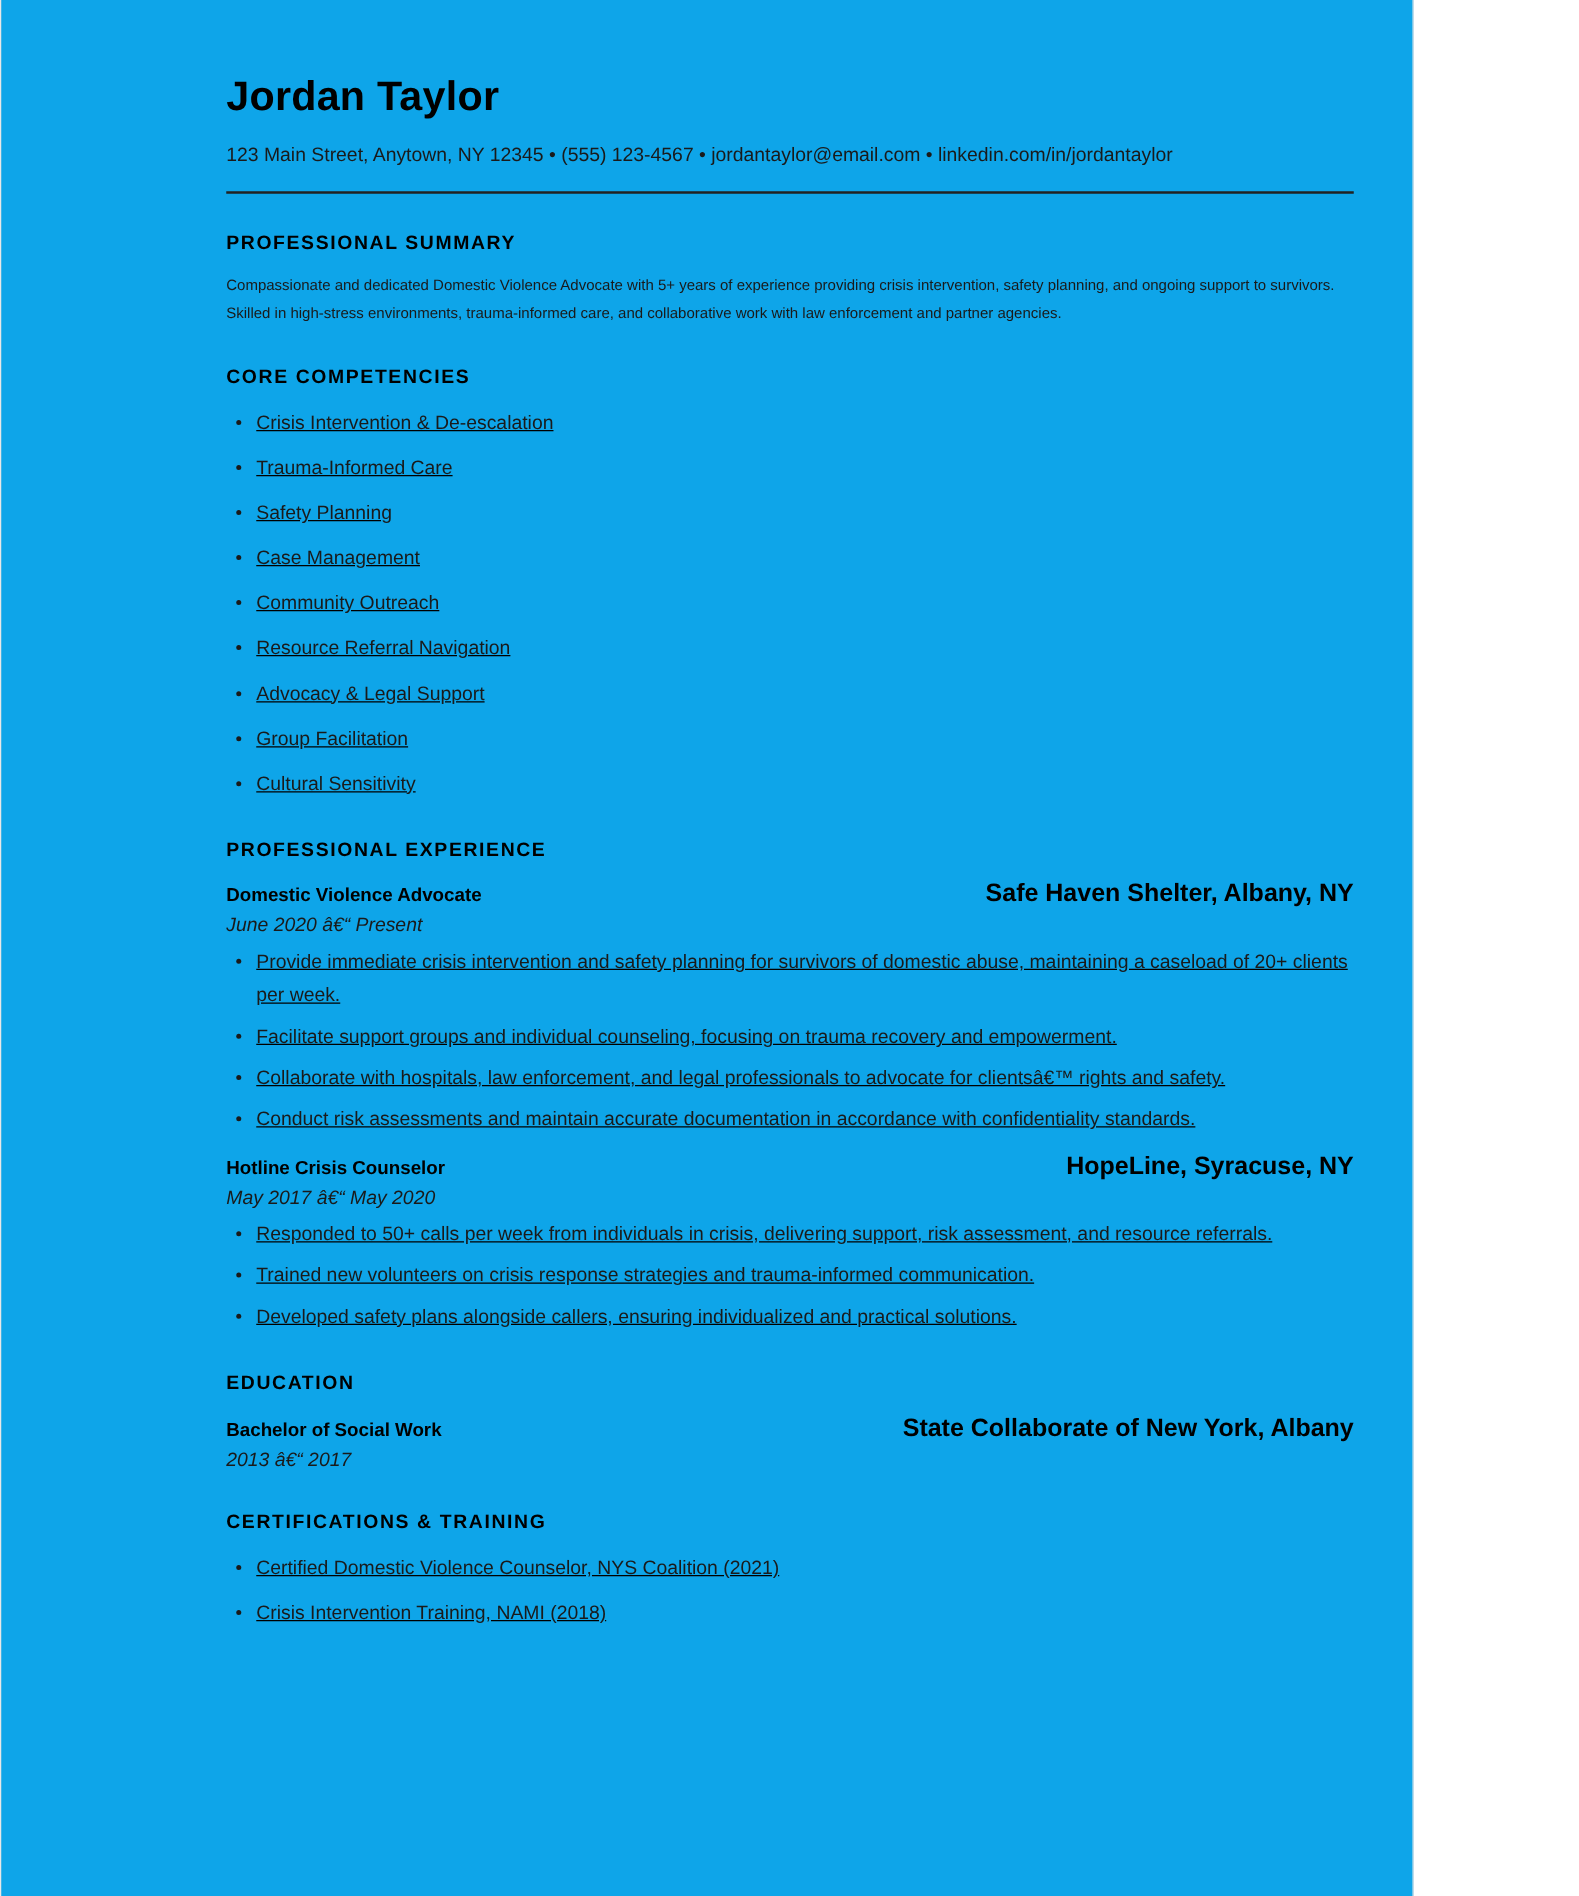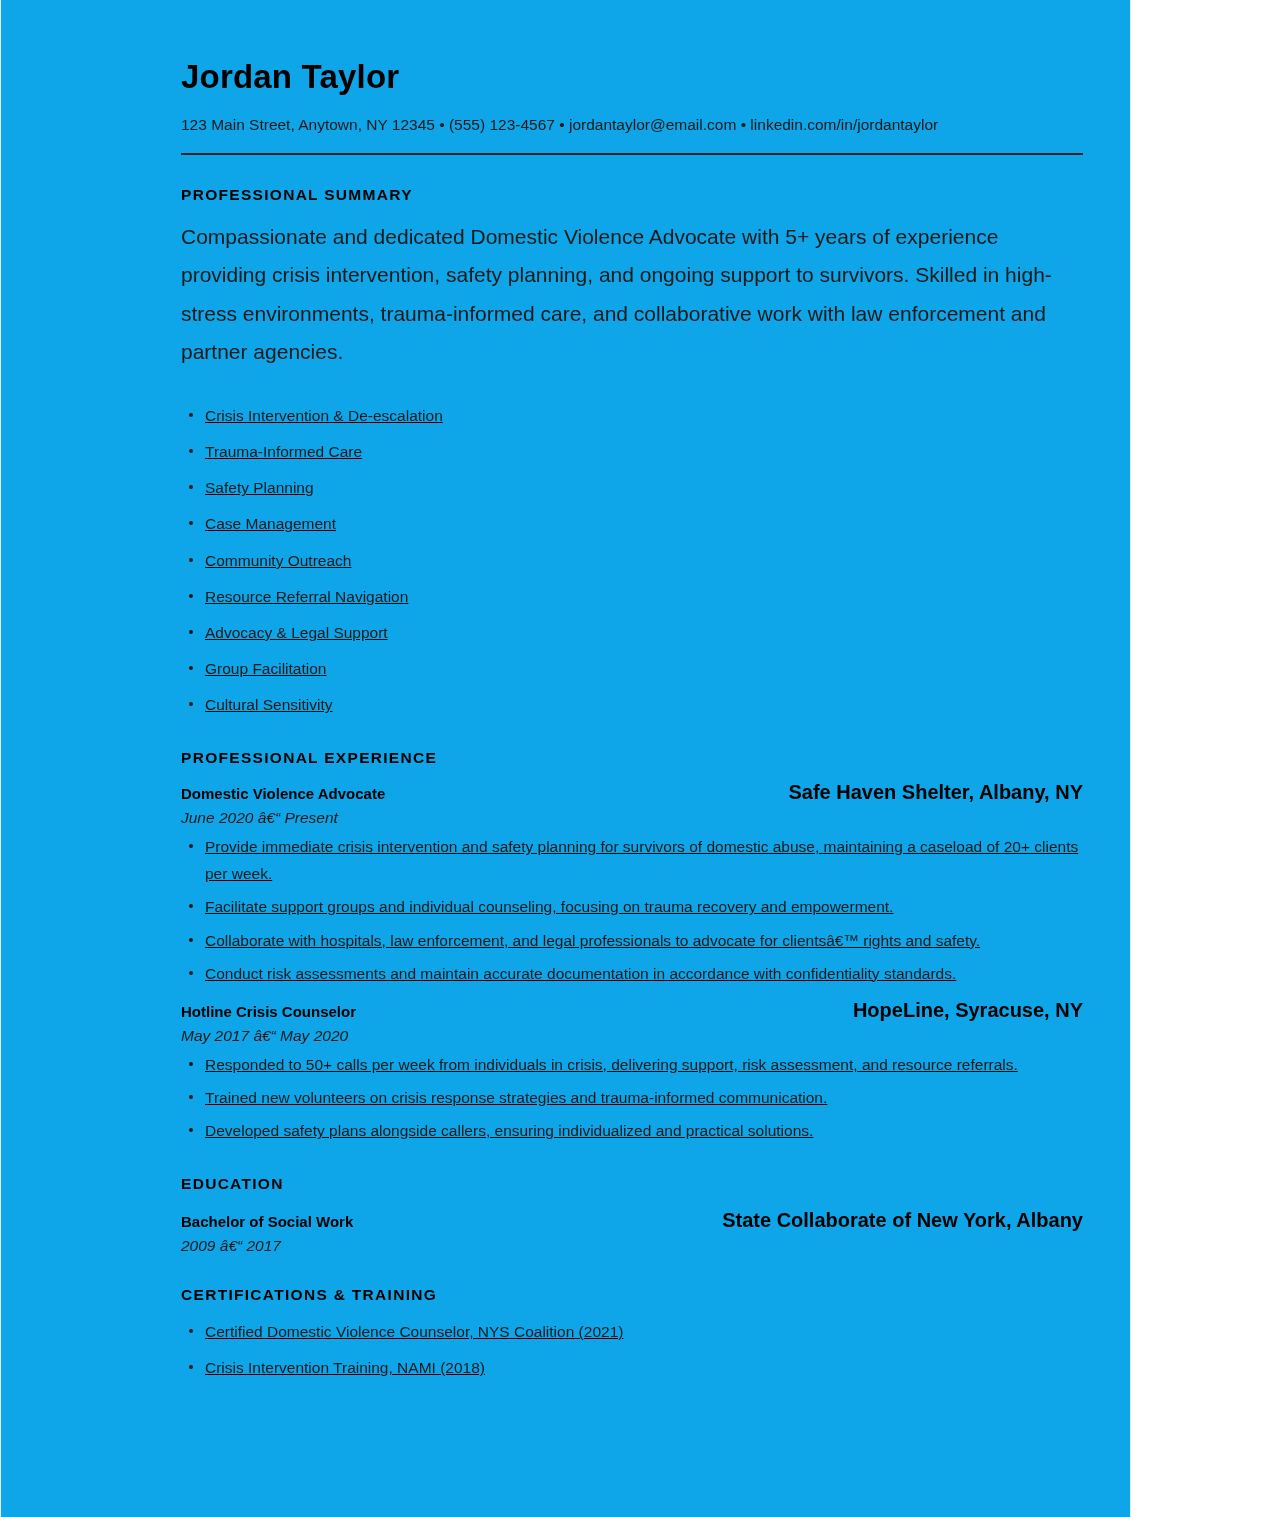--- a/index.html
+++ b/index.html
@@ -65,21 +65,21 @@
   .section-title {
     font-size: 15.5px;
     font-weight: bold;
     letter-spacing: 1.3px;
     color: #000;
     margin: 0 0 14px 0;
     text-transform: uppercase;
   }
 
   .summary-text {
-    font-size: 21px;
+    font-size: 12px;
     line-height: 1.82;
     color: #1a1a1a;
     margin: 0;
     text-align: left;
   }
 
   
   ul.bullets {
     list-style: none;
     margin: 0;
@@ -176,20 +176,21 @@
       <div class="contact-line">123 Main Street, Anytown, NY 12345 • (555) 123-4567 • jordantaylor@email.com • linkedin.com/in/jordantaylor</div>
       <hr class="header-rule">
     </header>
 
     <section class="section">
       <h2 class="section-title">PROFESSIONAL SUMMARY</h2>
       <p class="summary-text">Compassionate and dedicated Domestic Violence Advocate with 5+ years of experience providing crisis intervention, safety planning, and ongoing support to survivors. Skilled in high-stress environments, trauma-informed care, and collaborative work with law enforcement and partner agencies.</p>
     </section>
 
     <section class="section">
+      <h2 class="section-title">CORE COMPETENCIES</h2>
       <ul class="bullets competencies">
         <li>Crisis Intervention &amp; De-escalation</li>
         <li>Trauma-Informed Care</li>
         <li>Safety Planning</li>
         <li>Case Management</li>
         <li>Community Outreach</li>
         <li>Resource Referral Navigation</li>
         <li>Advocacy &amp; Legal Support</li>
         <li>Group Facilitation</li>
         <li>Cultural Sensitivity</li>
@@ -227,21 +228,21 @@
       </div>
     </section>
 
     <section class="section">
       <h2 class="section-title">EDUCATION</h2>
       <div class="entry edu-entry">
         <div class="entry-head">
           <span class="entry-role">Bachelor of Social Work</span>
           <span class="entry-org">State Collaborate of New York, Albany</span>
         </div>
-        <div class="entry-dates">2009 â€“ 2017</div>
+        <div class="entry-dates">2013 â€“ 2017</div>
       </div>
     </section>
 
     <section class="section">
       <h2 class="section-title">CERTIFICATIONS &amp; TRAINING</h2>
       <ul class="bullets certs">
         <li>Certified Domestic Violence Counselor, NYS Coalition (2021)</li>
         <li>Crisis Intervention Training, NAMI (2018)</li>
       </ul>
     </section>

